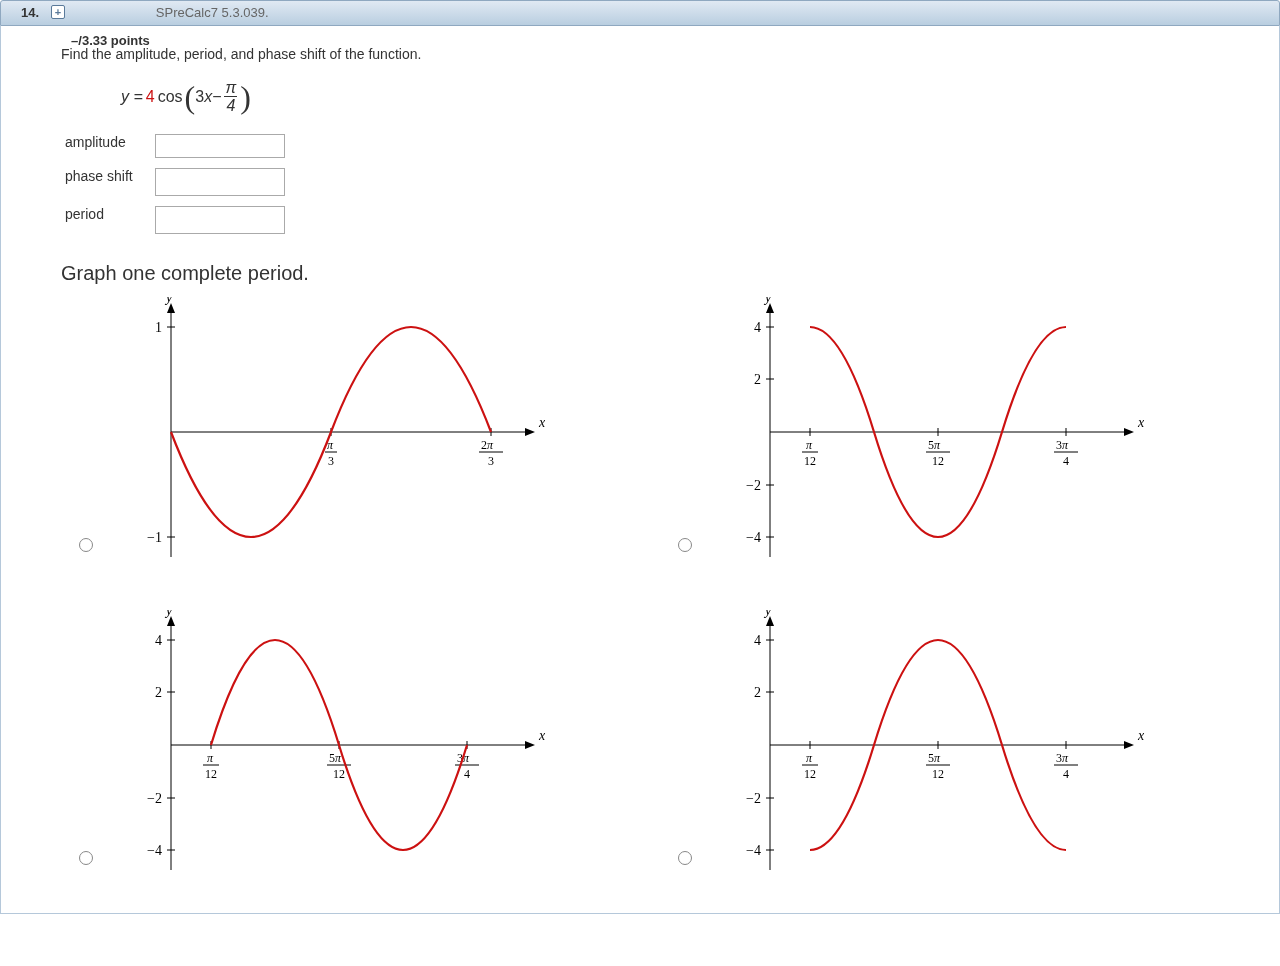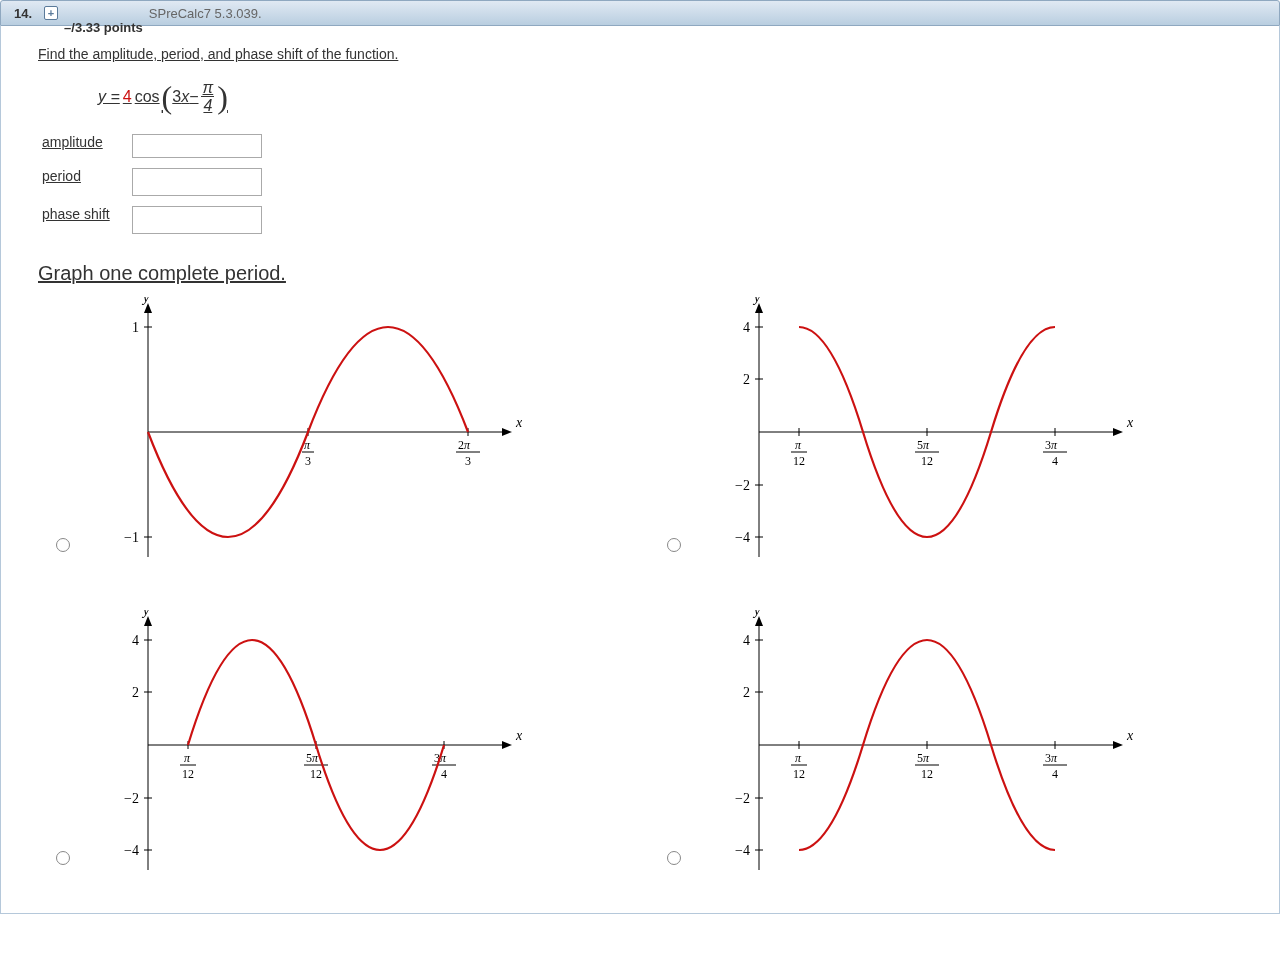--- a/index.html
+++ b/index.html
@@ -6,23 +6,23 @@
   body {
     font-family: Arial, Helvetica, sans-serif;
     font-size: 13px;
     background: #fff;
     color: #333;
   }
   .header-bar {
     background: linear-gradient(#e0e9f3, #b9cee0);
     border: 1px solid #8fa8c0;
     border-radius: 3px 3px 0 0;
-    padding: 4px 13px;
+    padding: 4px 20px;
     display: flex;
-    align-items: center;
+    align-items: flex-start;
     gap: 6px;
     height: 26px;
   }
   .qnum {
     font-weight: bold;
     color: #333;
     margin-right: 6px;
   }
   .toggle-icon {
     width: 14px; height: 14px;
@@ -36,22 +36,21 @@
     font-size: 11px;
     font-weight: bold;
     line-height: 1;
   }
   .points-text { color: #333; margin-top: 28px; }
   .points-text b { color: #333; }
   .assignment-ref { color: #666; }
   .content {
     border: 1px solid #b5c8da;
     border-top: none;
-    padding: 20px 40px 30px 37px;
-    text-decoration: underline;
+    padding: 20px 40px 30px 60px;
   }
   .instruction { margin-bottom: 18px; font-size: 14px; color: #333; }
   .equation-row {
     margin: 12px 0 20px 60px;
     font-size: 16px;
     display: flex;
     align-items: center;
   }
   .eq-y { font-style: italic; }
   .eq-coef { color: #c11; margin: 0 3px; }
@@ -139,25 +138,25 @@
       <span class="paren-r">)</span>
     </span>
   </div>
 
   <div class="answer-table">
     <div class="answer-row">
       <div class="answer-label">amplitude</div>
       <div class="answer-input"></div>
     </div>
     <div class="answer-row">
+      <div class="answer-label">phase shift</div>
+      <div class="answer-input wide"></div>
+    </div>
+    <div class="answer-row">
       <div class="answer-label">period</div>
-      <div class="answer-input wide"></div>
-    </div>
-    <div class="answer-row">
-      <div class="answer-label">phase shift</div>
       <div class="answer-input wide"></div>
     </div>
   </div>
 
   <div class="graph-instruction">Graph one complete period.</div>
 
   <div class="graph-grid">
 
     <div class="graph-pane">
       <div class="radio"></div>

